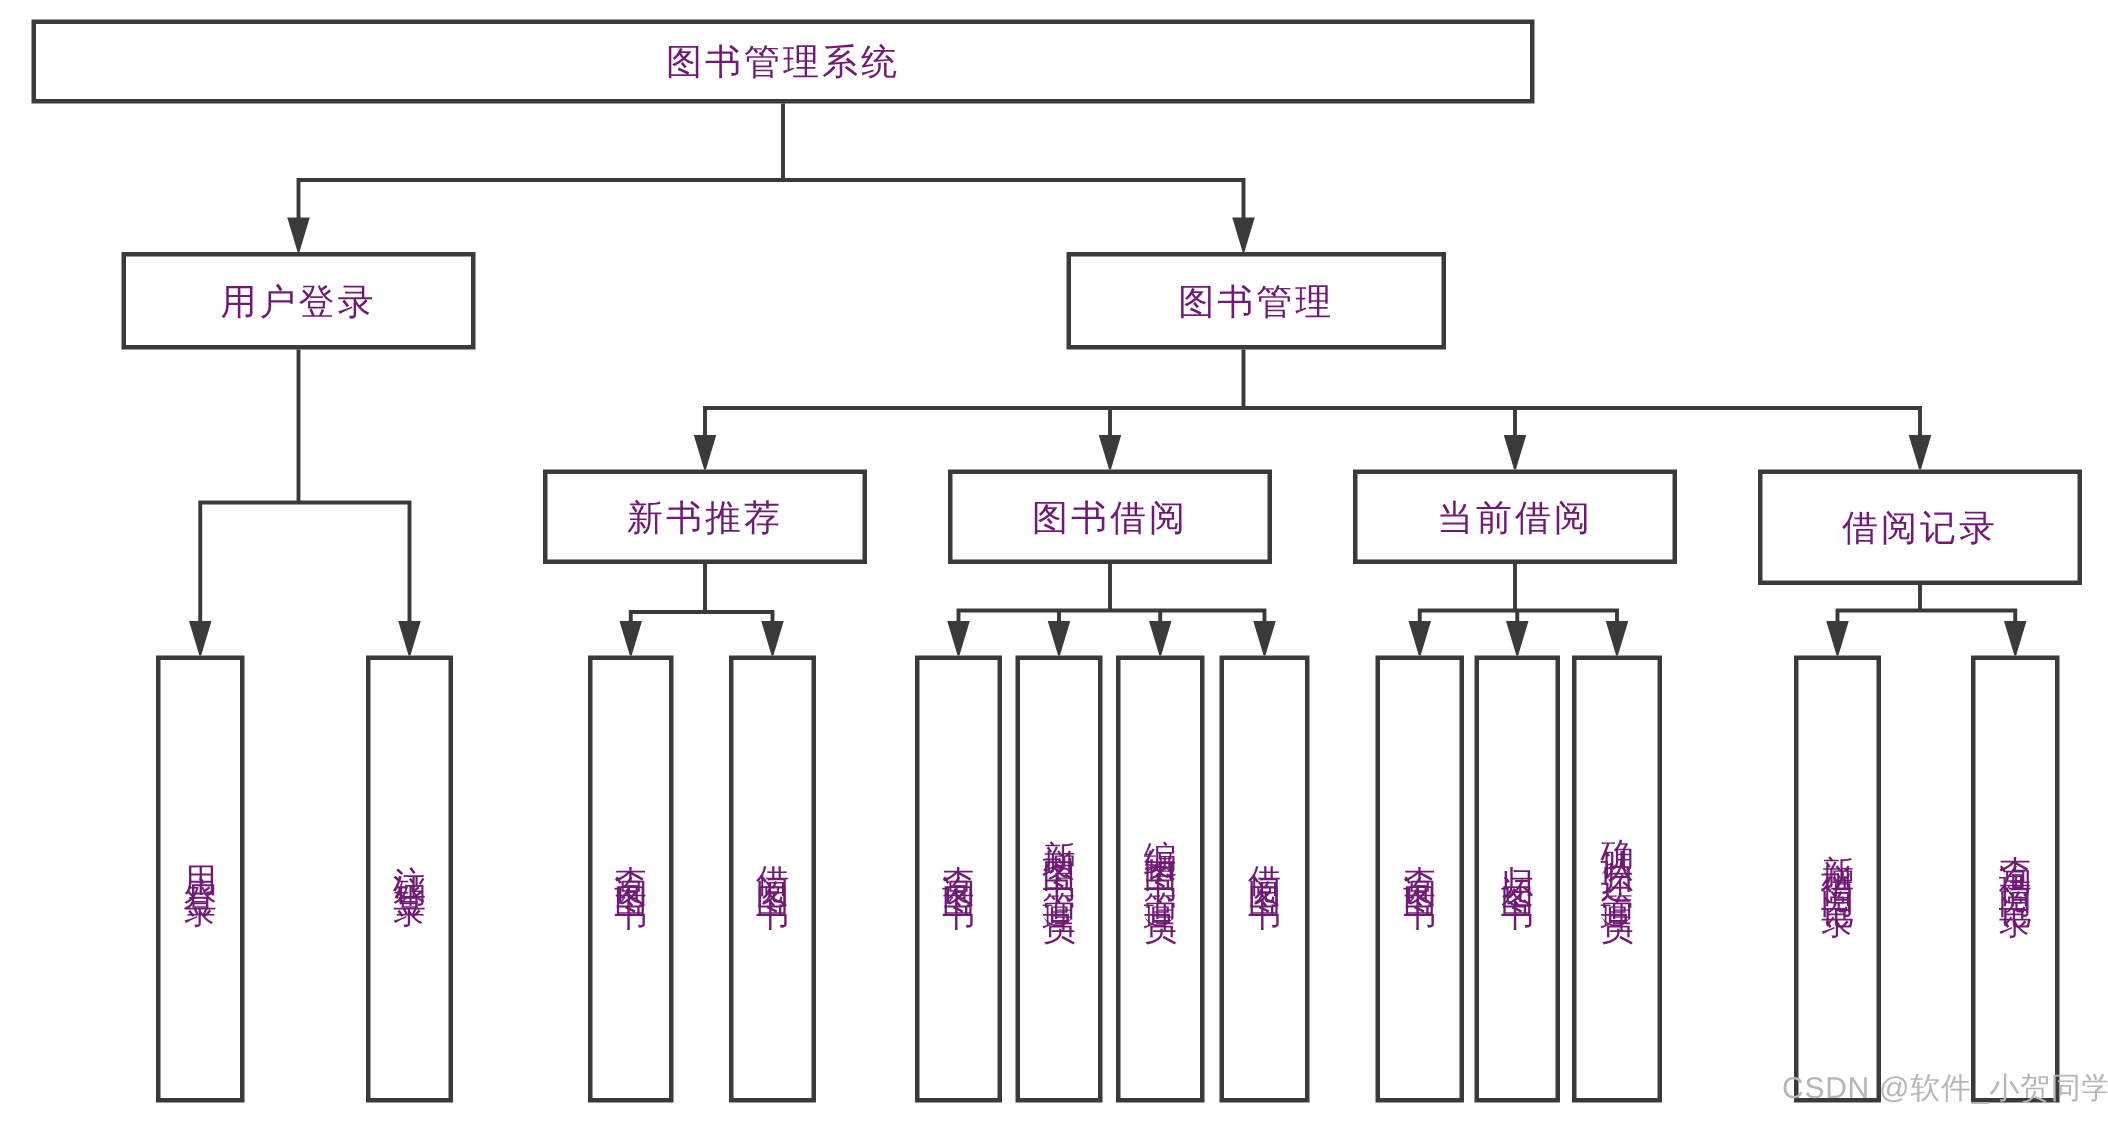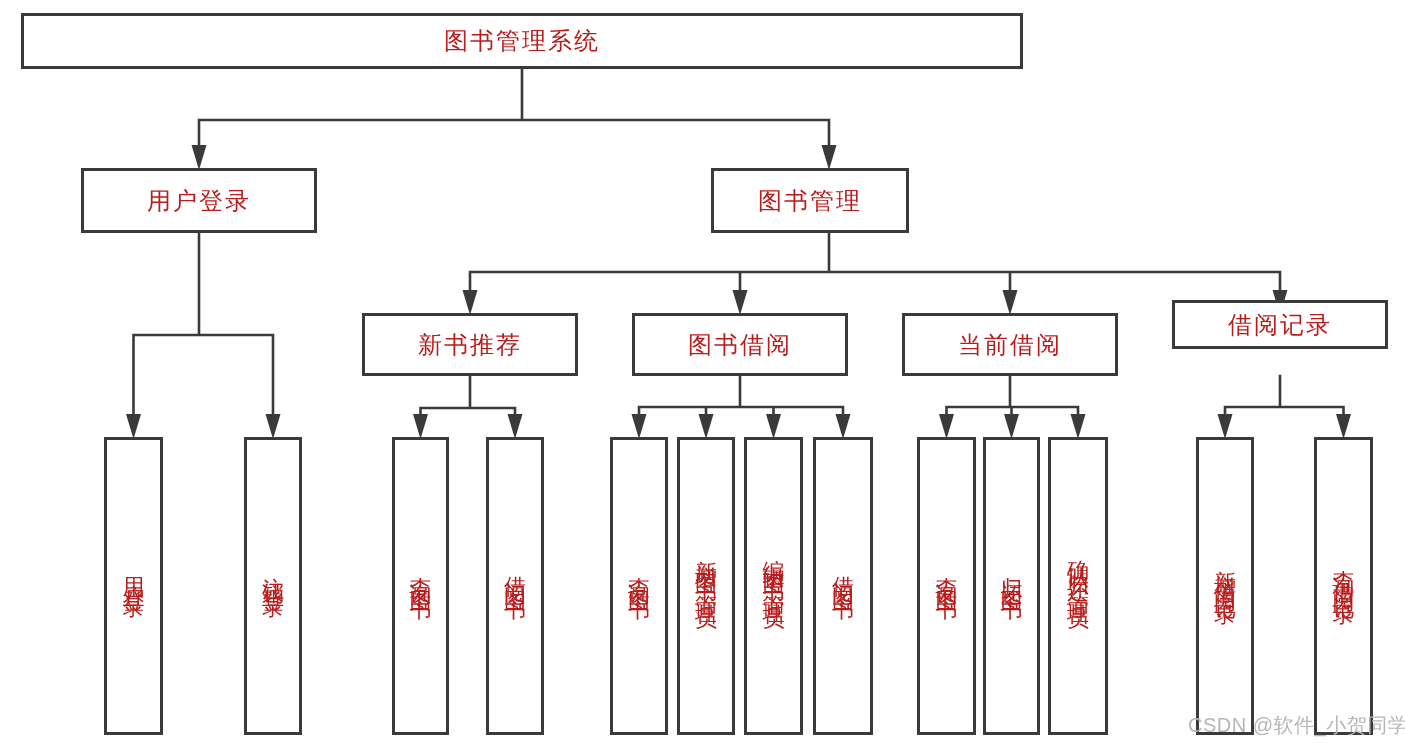--- a/index.html
+++ b/index.html
@@ -5,21 +5,21 @@
   html,body{margin:0;padding:0;background:#ffffff;}
   #stage{
     position:relative;width:1405px;height:747px;background:#ffffff;overflow:hidden;
     font-family:"Liberation Sans","DejaVu Sans",sans-serif;
   }
   #wires{position:absolute;left:0;top:0;z-index:1;}
   .box{
     position:absolute;z-index:2;box-sizing:border-box;
     background:#ffffff;border:3px solid #3a3a3a;
     display:flex;align-items:center;justify-content:center;
-    color:#b91c1c;font-size:24px;letter-spacing:2px;white-space:nowrap;
+    color:#701a75;font-size:24px;letter-spacing:2px;white-space:nowrap;
   }
   .box.v{
     writing-mode:vertical-rl;text-orientation:mixed;
     font-size:22px;letter-spacing:7px;padding-bottom:26px;
   }
   .box.v .rot{display:inline-block;}
   .watermark{
     position:absolute;z-index:5;left:1188px;top:712px;
     font-size:20px;letter-spacing:0.5px;color:#b6b6b6;white-space:nowrap;
   }
@@ -56,21 +56,21 @@
       </div>
       <div class="box" style="left: 81px; top: 168px; width: 236px; height: 65px;">
         <span>用户登录</span>
       </div>
       <div class="box v" style="left: 104px; top: 437px; width: 59px; height: 298px;">
         <span>用户登录</span>
       </div>
       <div class="box v" style="left: 244px; top: 437px; width: 58px; height: 298px;">
         <span>注销登录</span>
       </div>
-      <div class="box" style="left: 711px; top: 168px; width: 198px; height: 65px;">
+      <div class="box" style="left: 711px; top: 168px; width: 253px; height: 65px;">
         <span>图书管理</span>
       </div>
       <div class="box" style="left: 362px; top: 313px; width: 216px; height: 63px; text-align: right;">
         <span>新书推荐</span>
       </div>
       <div class="box v" style="left: 392px; top: 437px; width: 57px; height: 298px;">
         <span>查询图书</span>
       </div>
       <div class="box v" style="left: 486px; top: 437px; width: 58px; height: 298px;">
         <span>借阅图书</span>
@@ -95,21 +95,21 @@
       </div>
       <div class="box v" style="left: 917px; top: 437px; width: 59px; height: 298px;">
         <span>查询图书</span>
       </div>
       <div class="box v" style="left: 983px; top: 437px; width: 57px; height: 298px;">
         <span>归还图书</span>
       </div>
       <div class="box v" style="left: 1048px; top: 437px; width: 60px; height: 298px;">
         <span>确认归还<span class="rot">（</span>管理员<span class="rot">）</span></span>
       </div>
-      <div class="box" style="left: 1172px; top: 300px; width: 216px; height: 49px;">
+      <div class="box" style="left: 1172px; top: 313px; width: 216px; height: 77px;">
         <span>借阅记录</span>
       </div>
       <div class="box v" style="left: 1196px; top: 437px; width: 58px; height: 298px;">
         <span>新增借阅记录</span>
       </div>
       <div class="box v" style="left: 1314px; top: 437px; width: 59px; height: 298px;">
         <span>查询借阅记录</span>
       </div>
     </div>
   <div class="watermark">CSDN @软件_小贺同学</div>

